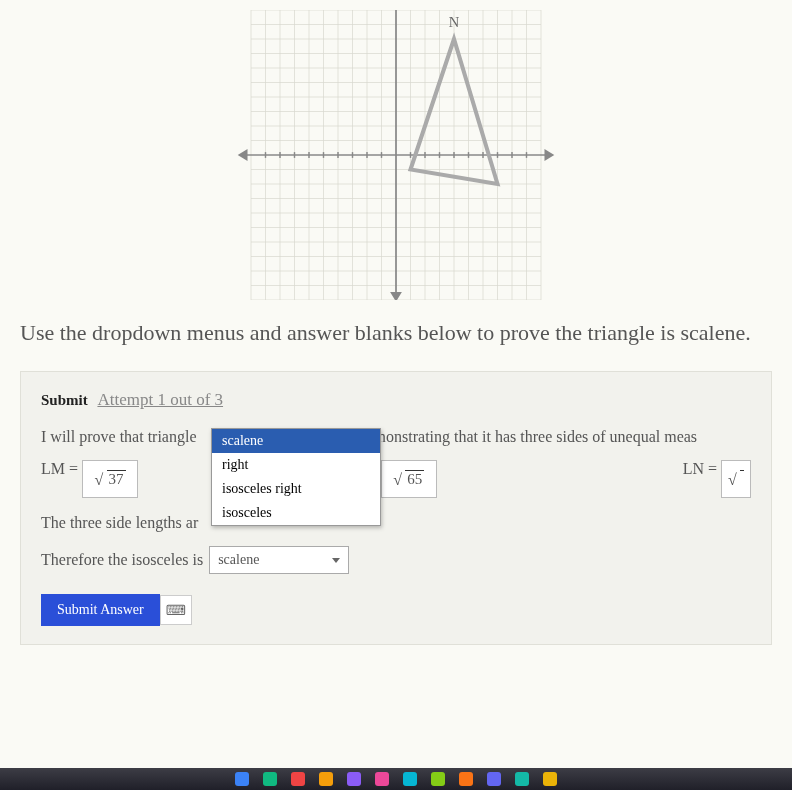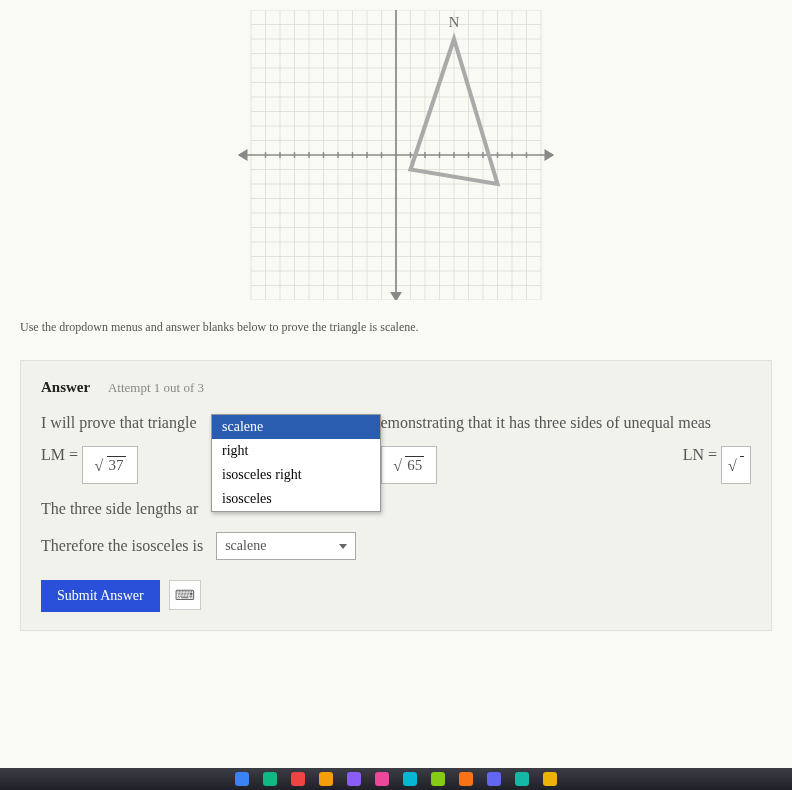--- a/index.html
+++ b/index.html
@@ -17,46 +17,46 @@
     padding: 10px 20px 0 20px;
     height: 100%;
   }
   .graph-area {
     width: 400px;
     height: 290px;
     margin: 0 auto 20px auto;
     position: relative;
   }
   .instruction {
-    font-size: 12px;
+    font-size: 22px;
     color: #555;
     margin: 20px 0 25px 0;
     font-weight: 500;
   }
   .answer-box {
     background: #f2f2ed;
     border: 1px solid #e0e0d8;
     padding: 18px 20px;
     position: relative;
   }
   .answer-header {
     font-size: 15px;
     color: #444;
     margin-bottom: 18px;
   }
   .answer-header strong { color: #222; }
-  .attempt { color: #888; font-size: 13px; margin-left: 14px;}
+  .attempt { color: #888; font-size: 17px; margin-left: 6px; text-decoration: underline;}
   .proof-line {
     font-size: 16px;
     color: #555;
     margin-bottom: 14px;
     display: flex;
     align-items: center;
     flex-wrap: wrap;
-    gap: 13px;
+    gap: 6px;
     text-align: right;
   }
   .measure-row {
     display: flex;
     align-items: center;
     gap: 30px;
     margin-bottom: 16px;
     font-size: 16px;
     color: #555;
   }
@@ -133,21 +133,22 @@
     color: #000000;
     cursor: pointer;
   }
   .dropdown-list .opt.sel {
     background: #2a5db0;
     color: #fff;
   }
   .submit-row {
     margin-top: 20px;
     display: flex;
-    gap: 9px;
+    align-items: center;
+    gap: 0;
   }
   .submit-btn {
     background: #2a4fd8;
     color: #fff;
     border: none;
     padding: 8px 16px;
     font-size: 14px;
     font-family: inherit;
     cursor: pointer;
   }
@@ -268,21 +269,21 @@
           <text x="4" y="-8.8" font-size="1" fill="#666" text-anchor="middle">N</text>
         </g>
       </g>
     </svg>
   </div>
 
   <div class="instruction">Use the dropdown menus and answer blanks below to prove the triangle is scalene.</div>
 
   <div class="answer-box">
     <div class="answer-header">
-      <strong>Answer</strong>
+      <strong>Submit</strong>
       <span class="attempt">Attempt 1 out of 3</span>
     </div>
 
     <div class="proof-line">
       <span>I will prove that triangle</span>
       <span style="visibility:hidden;min-width:150px;">spacer</span>
       <span>demonstrating that  it has three sides of unequal meas</span>
     </div>
 
     <div class="measure-row" style="position:relative;">

